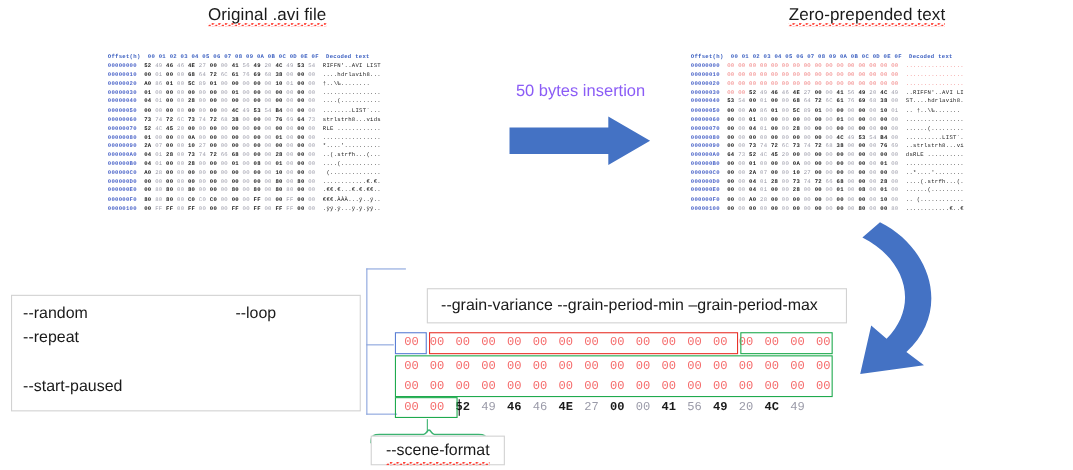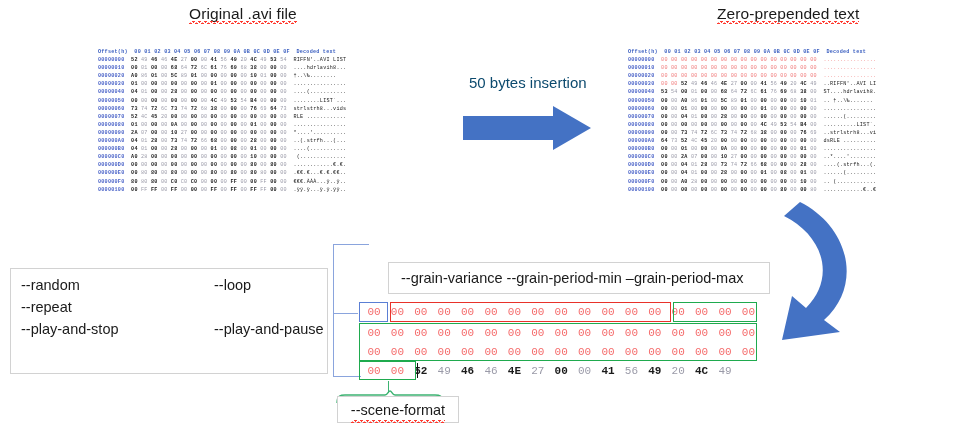--- a/index.html
+++ b/index.html
@@ -41,21 +41,21 @@
   .hexdump .off{color:#4a63c8;font-weight:bold;}
   .hexdump .b{color:#1b1b1b;font-weight:bold;}
   .hexdump .d{color:#9a9aa8;}
   .hexdump .z{color:#f07b7b;}
   .hexdump .txt{color:#1b1b1b;}
   .hexdump .txtz{color:#f07b7b;}
   .hexdump .row{display:block;height:8.1px;}
 
   
   .arrow-label{
-    font-size:15px;color:#0c4a6e;white-space:nowrap;
+    font-size:15px;color:#8b5cf6;white-space:nowrap;
   }
 
   
   .optbox{
     border:1px solid #d2d2d2;background:#fff;
     box-sizing:border-box;
   }
   .opt{
     font-size:14.5px;color:#1a1a1a;white-space:nowrap;line-height:22px;
   }
@@ -113,24 +113,23 @@
            L 92 134
            L 34 142
            L 44 98
            L 58 110
            C 88 80, 76 38, 36 18 Z" fill="#4472c4"></path>
 </svg>
 
 <div class="abs optbox" style="left:10px;top:268px;width:318px;height:106px;">
   <div class="abs opt" style="left:10px;top:5px;">--random</div>
   <div class="abs opt" style="left:10px;top:27px;"> --repeat</div>
-  <div class="abs opt" style="left:10px;top:49px;">--play-and-stop</div>
+  <div class="abs opt" style="left:10px;top:71px;">--start-paused</div>
 
   <div class="abs opt" style="left:203px;top:5px;">--loop</div>
-  <div class="abs opt" style="left:203px;top:49px;">--play-and-pause</div>
 </div>
 
 <div class="abs optbox" style="left:388px;top:262px;width:382px;height:32px;display:flex;align-items:center;">
   <div class="abs opt" style="left:12px;top:4px;text-align:right;">--grain-variance --grain-period-min –grain-period-max</div>
 </div>
 
 <div class="line abs" style="left:333px;top:244px;width:1.3px;height:133px;"></div>
 <div class="line abs" style="left:333px;top:244px;width:36px;height:1.3px;"></div>
 <div class="line abs" style="left:333px;top:313px;width:25px;height:1.3px;"></div>
 <div class="line abs" style="left:333px;top:376px;width:28px;height:1.3px;"></div>

